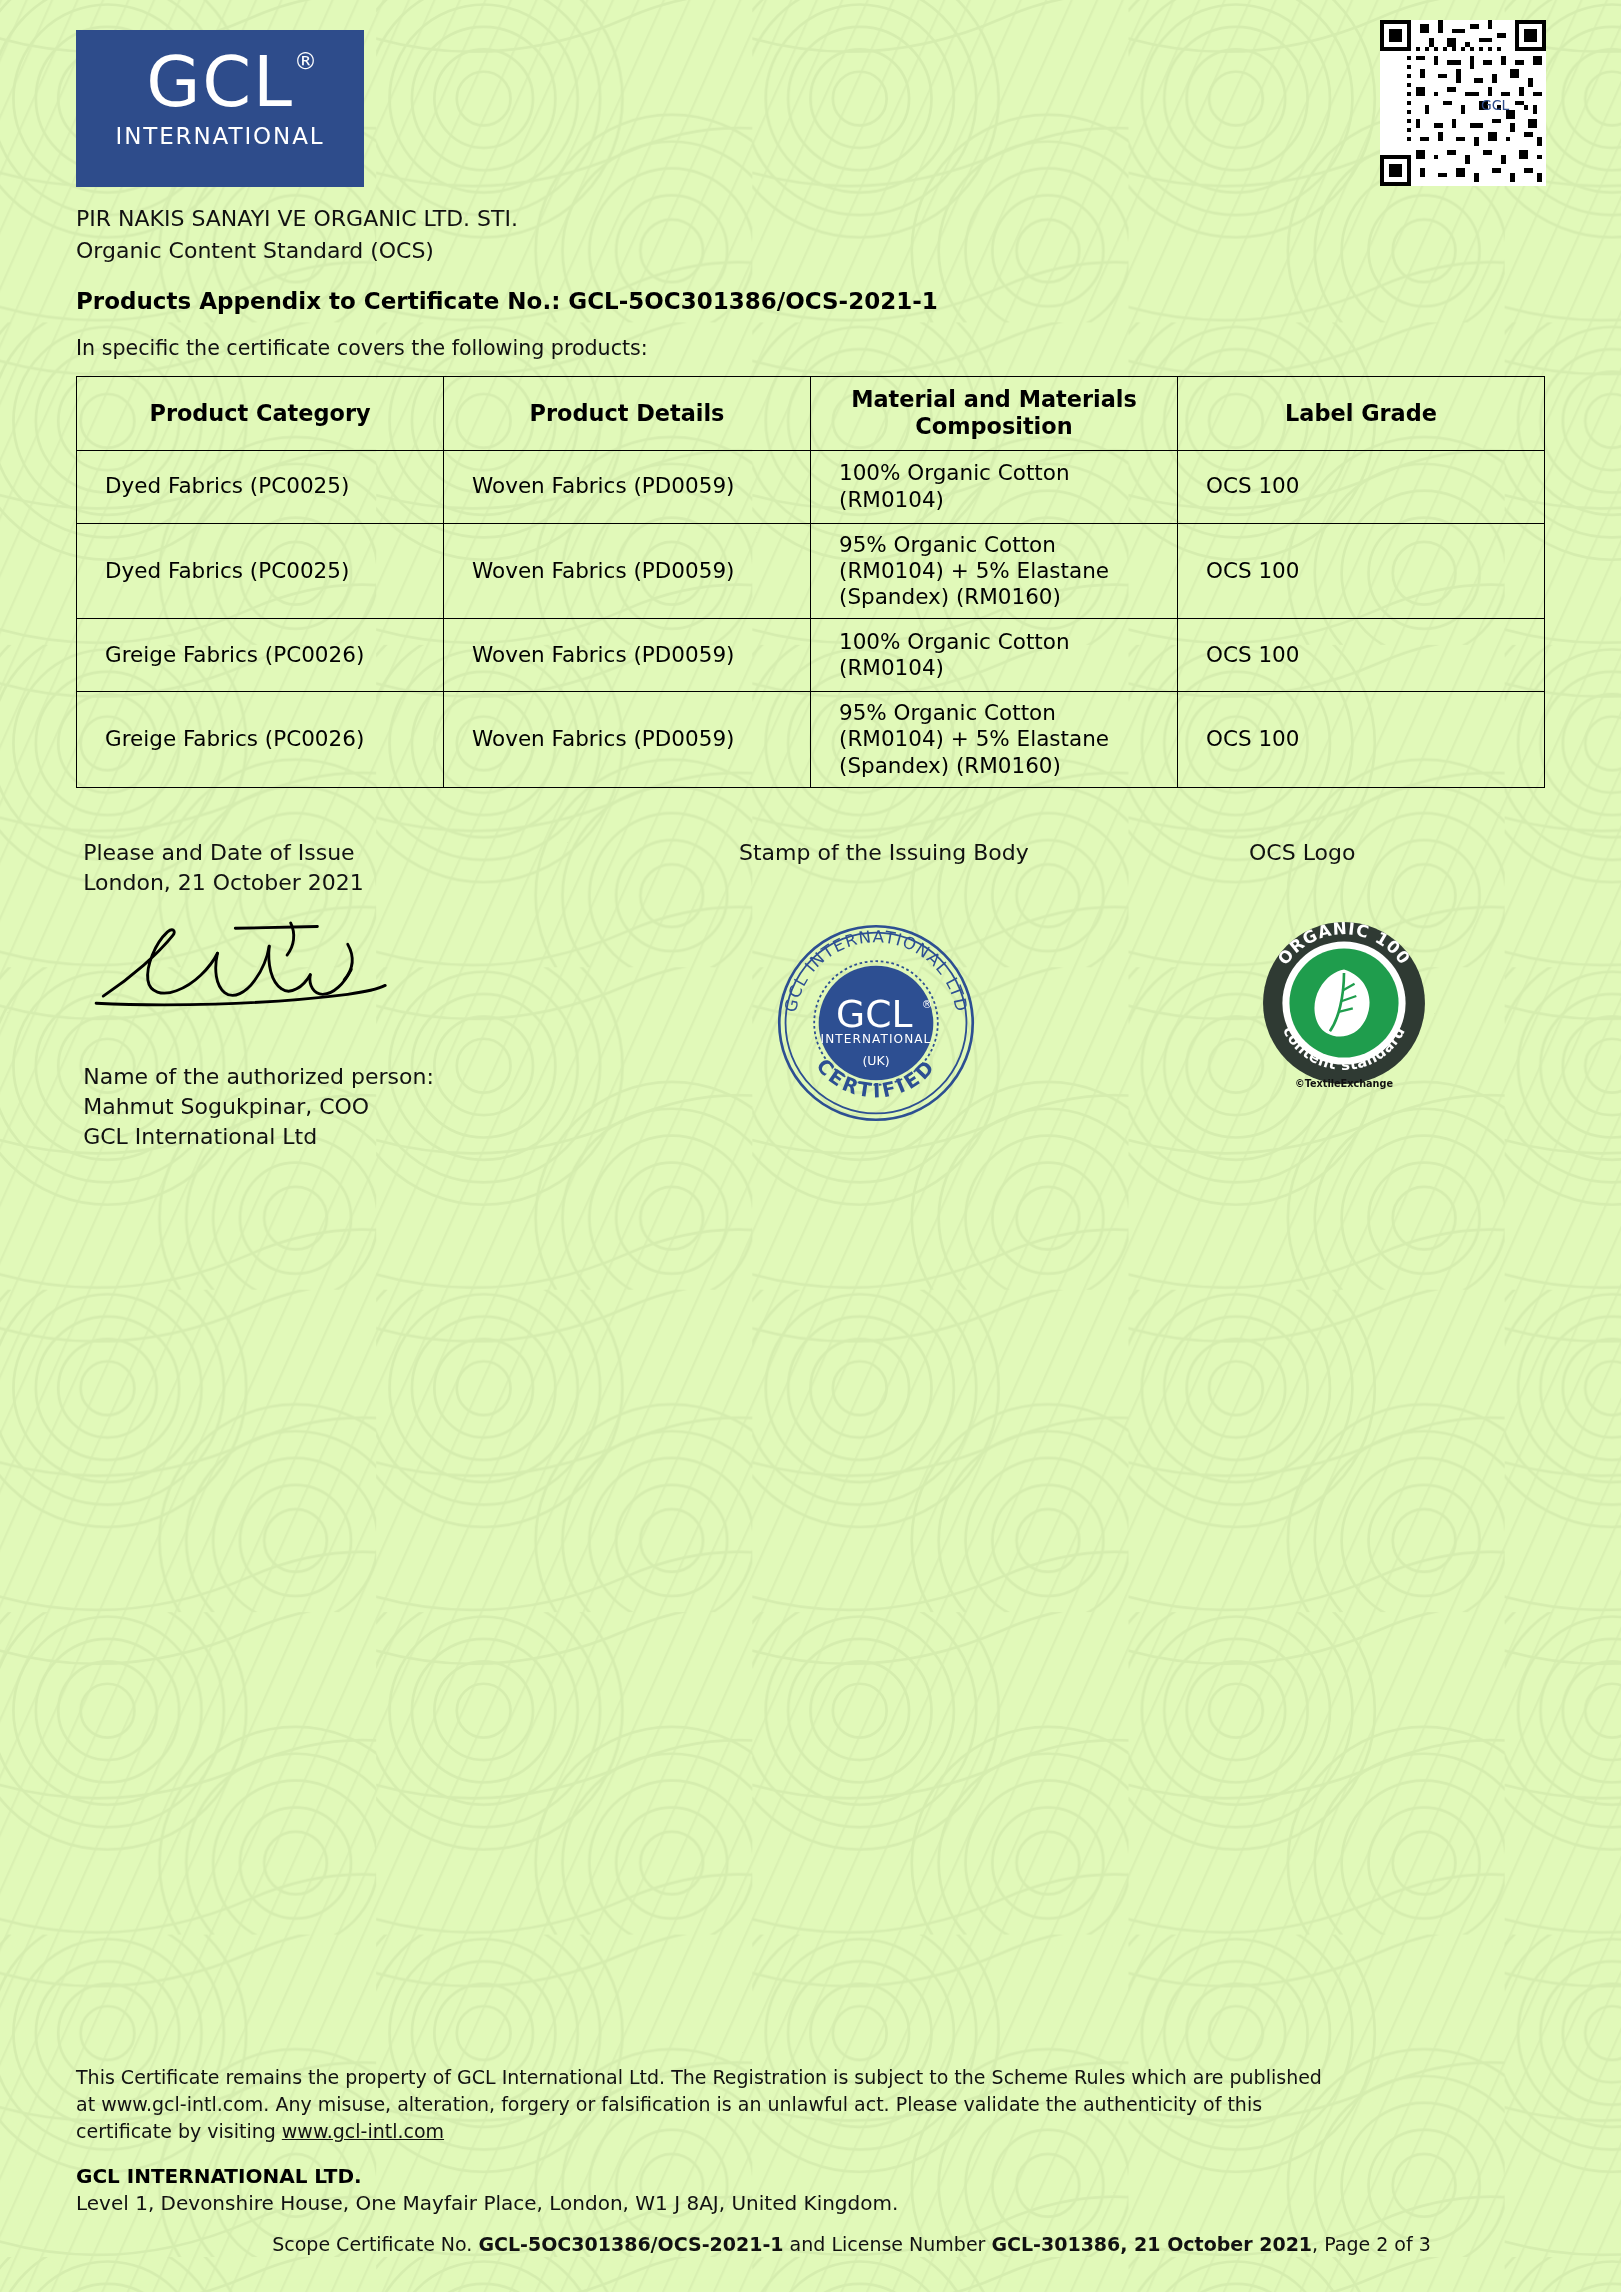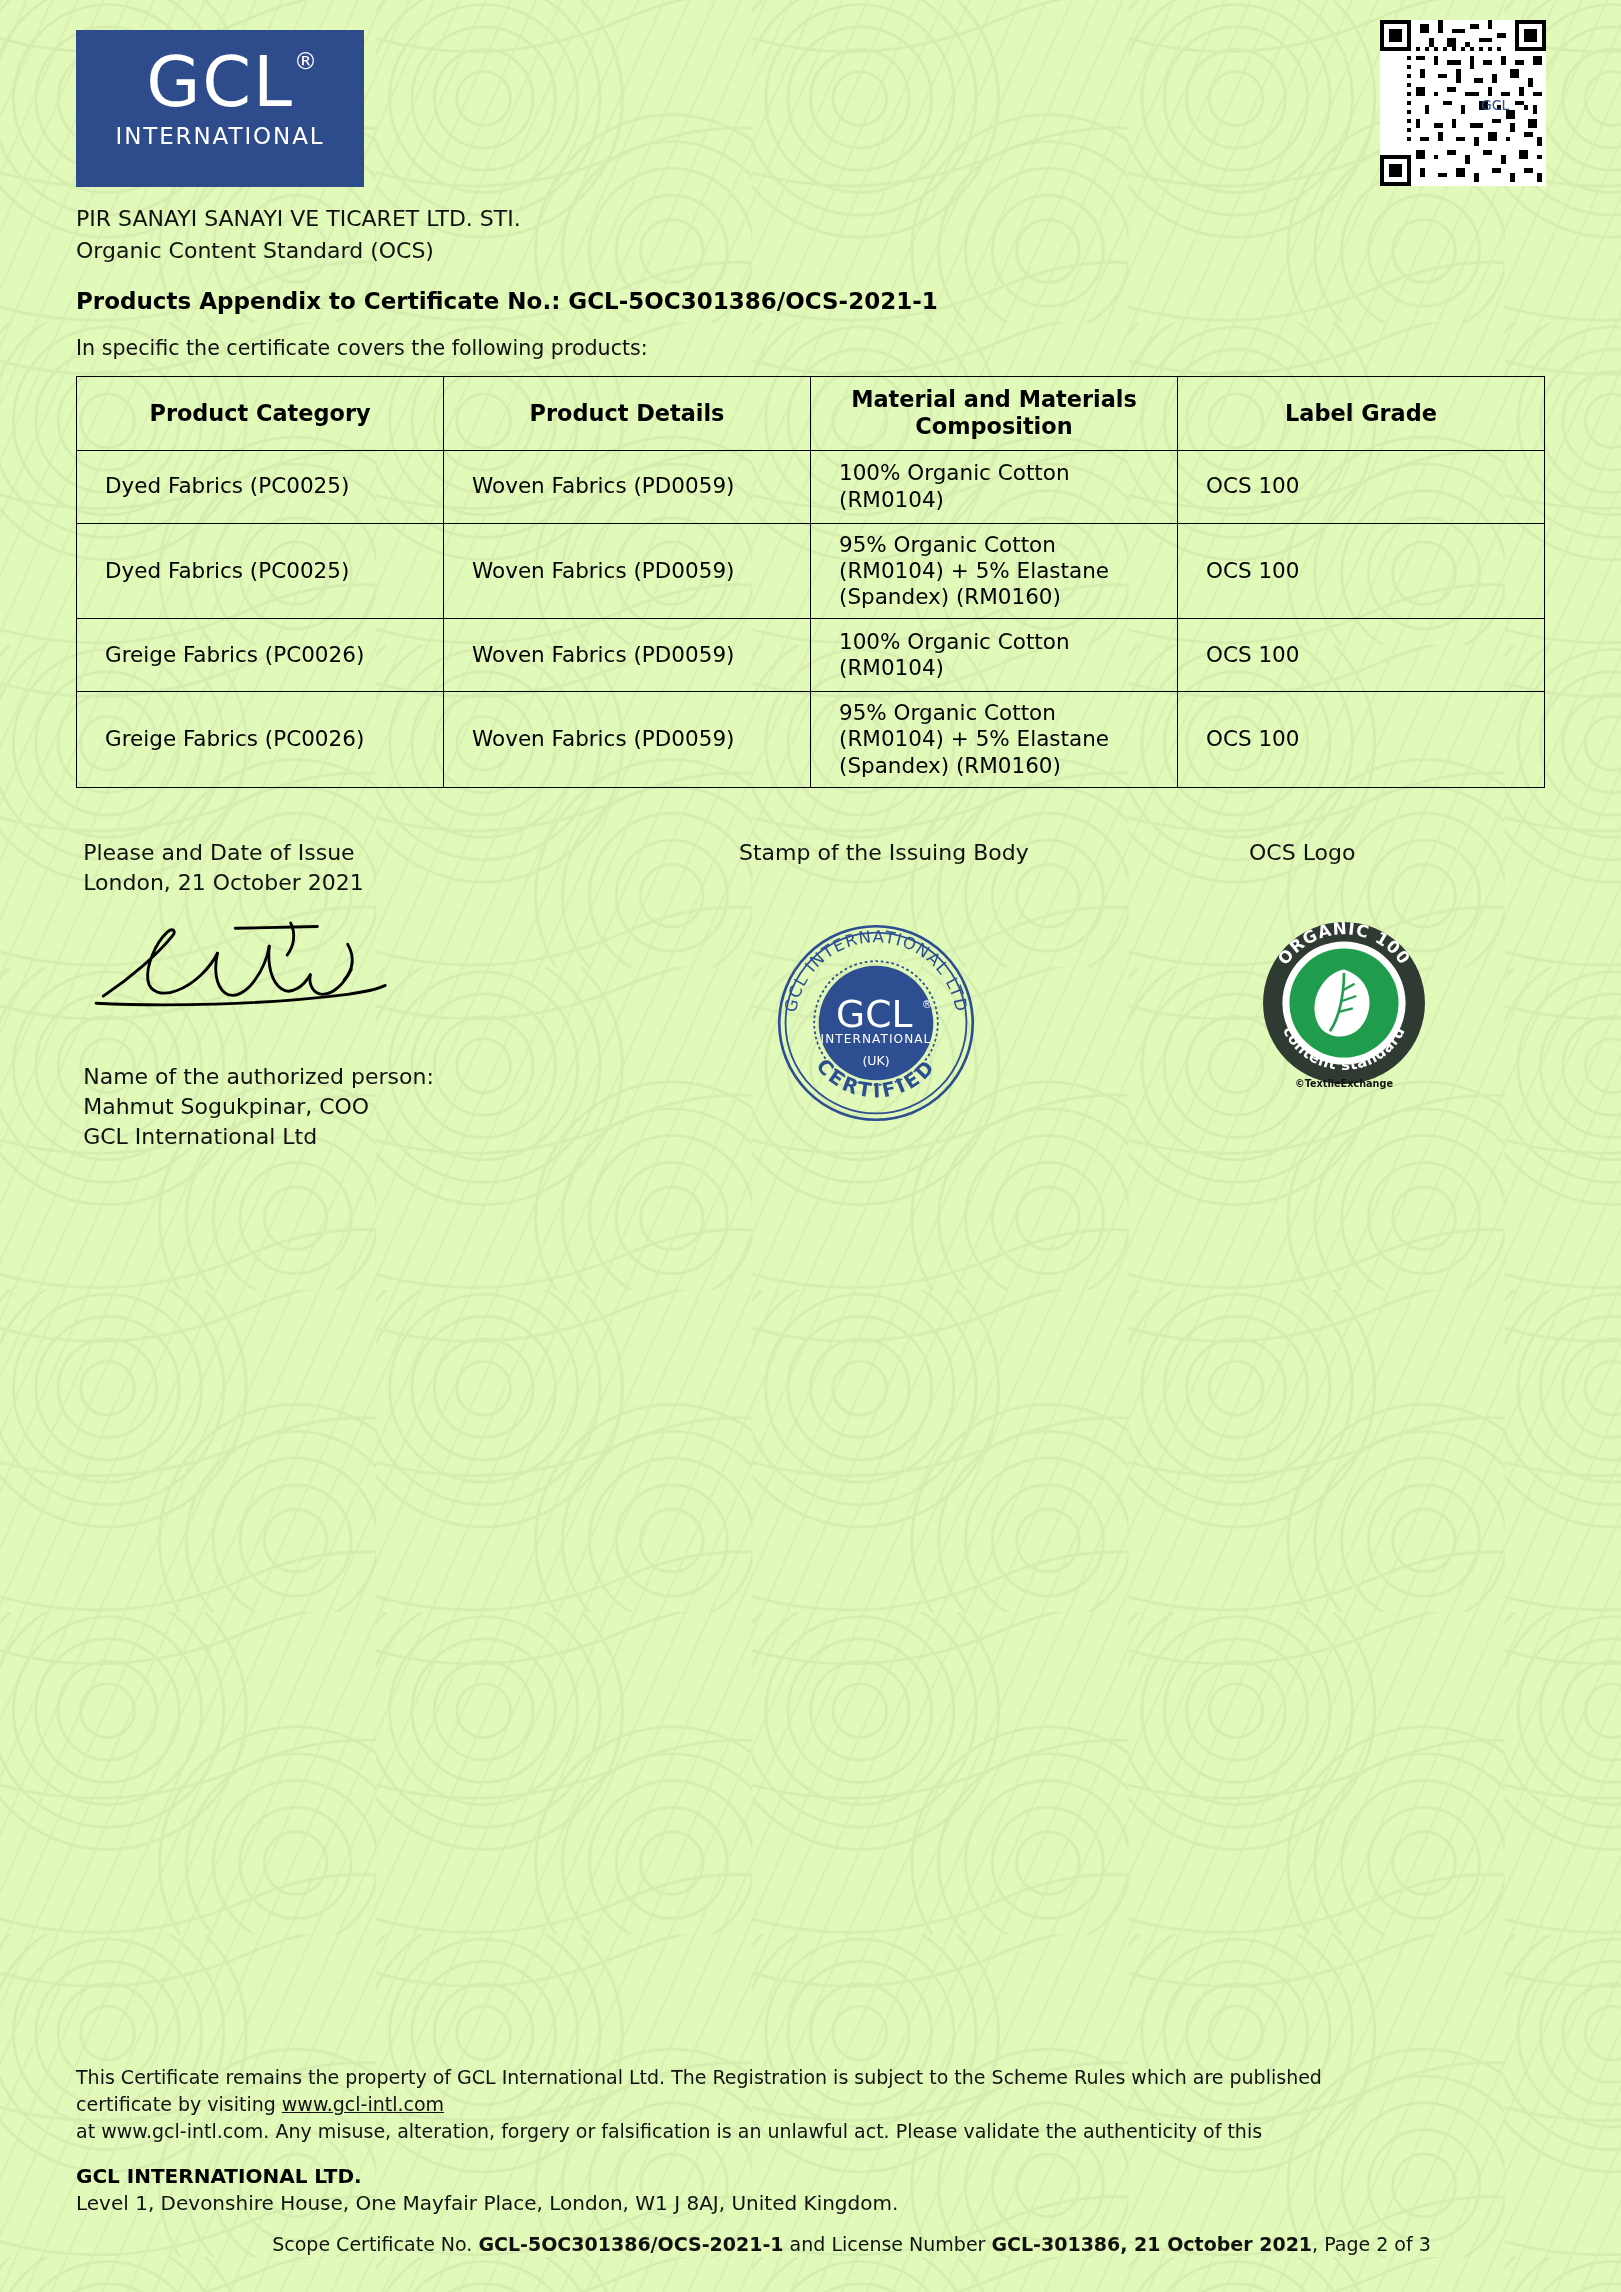--- a/index.html
+++ b/index.html
@@ -360,21 +360,21 @@
             <rect x="30" y="12" width="1" height="1"></rect>
               <rect x="28" y="20" width="2" height="2"></rect>
             <rect x="32" y="19" width="1" height="1"></rect>
               <rect x="26" y="33" width="1" height="1"></rect>
           </g>
           <text x="22.5" y="20" font-size="3.1" fill="#2e4c8b" font-family="DejaVu Sans">GCL</text>
         </svg>
       </div>
     </div>
 
-    <div class="company-line">PIR SANAYI SANAYI VE TICARET LTD. STI.</div>
+    <div class="company-line">PIR NAKIS SANAYI VE ORGANIC LTD. STI.</div>
     <div class="company-line">Organic Content Standard (OCS)</div>
 
     <div class="appendix-title">Products Appendix to Certificate No.: GCL-5OC301386/OCS-2021-1</div>
     <div class="covers-line">In specific the certificate covers the following products:</div>
 
     <table class="products">
       <thead>
         <tr>
           <th class="cat">Product Category</th>
           <th class="det">Product Details</th>
@@ -481,21 +481,21 @@
           <text x="100" y="196" text-anchor="middle" font-family="DejaVu Sans" font-size="11" font-weight="bold" fill="#111">©TextileExchange</text>
         </svg>
       </div>
 
     </div>
 
   </div>
 
   <div class="footer">
     <div class="footer-note">This Certificate remains the property of GCL International Ltd. The Registration is subject to the Scheme Rules which are published</div>
+    <div class="footer-note">at www.gcl-intl.com. Any misuse, alteration, forgery or falsification is an unlawful act. Please validate the authenticity of this</div>
     <div class="footer-note"><span>certificate by visiting </span><span class="link">www.gcl-intl.com</span></div>
-    <div class="footer-note">at www.gcl-intl.com. Any misuse, alteration, forgery or falsification is an unlawful act. Please validate the authenticity of this</div>
     <div class="footer-company">GCL INTERNATIONAL LTD.</div>
     <div class="footer-address">Level 1, Devonshire House, One Mayfair Place, London, W1 J 8AJ, United Kingdom.</div>
     <div class="footer-scope"><span>Scope Certificate No. </span><b>GCL-5OC301386/OCS-2021-1</b><span> and License Number </span><b>GCL-301386, 21 October 2021</b><span>, Page 2 of 3</span></div>
   </div>
 
 </div>
 
 
 </body></html>

